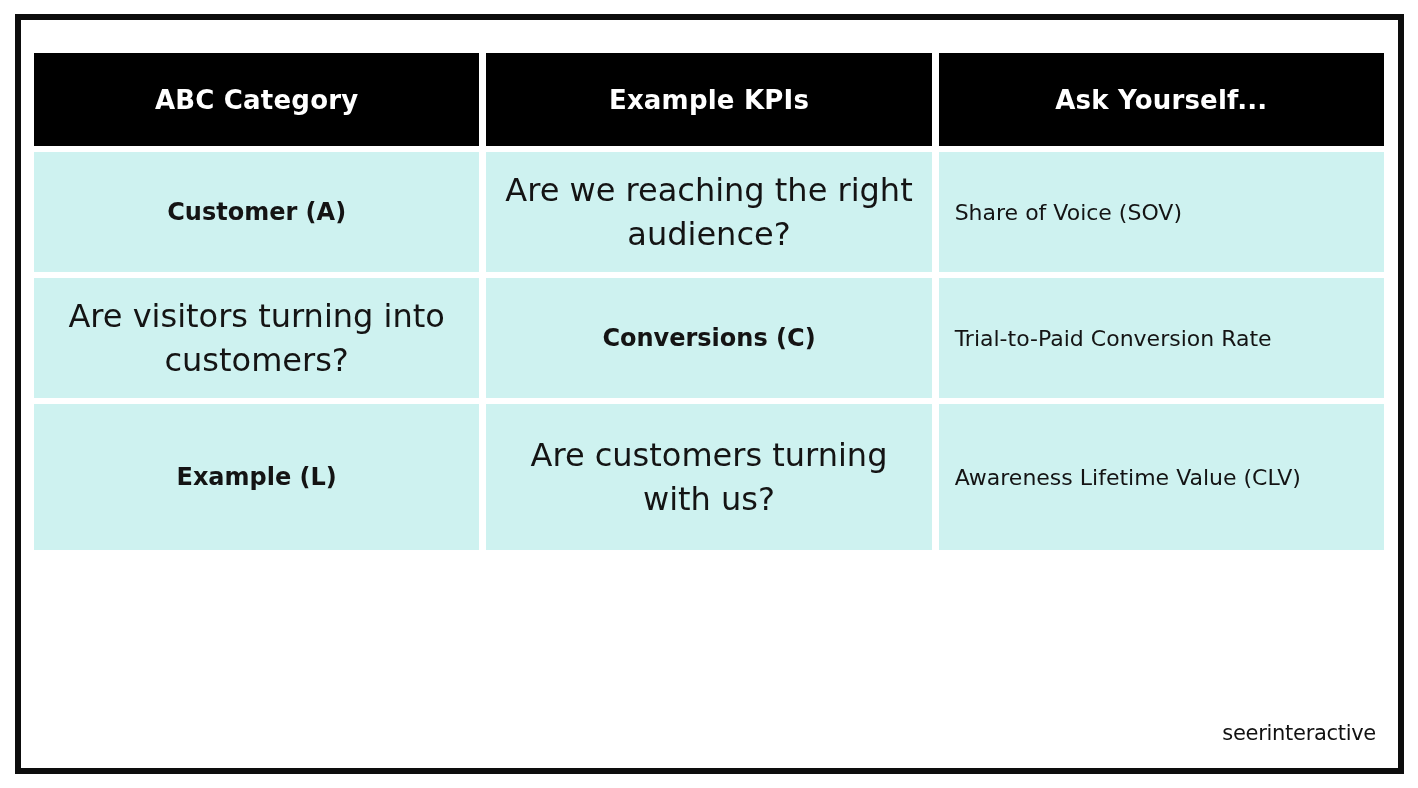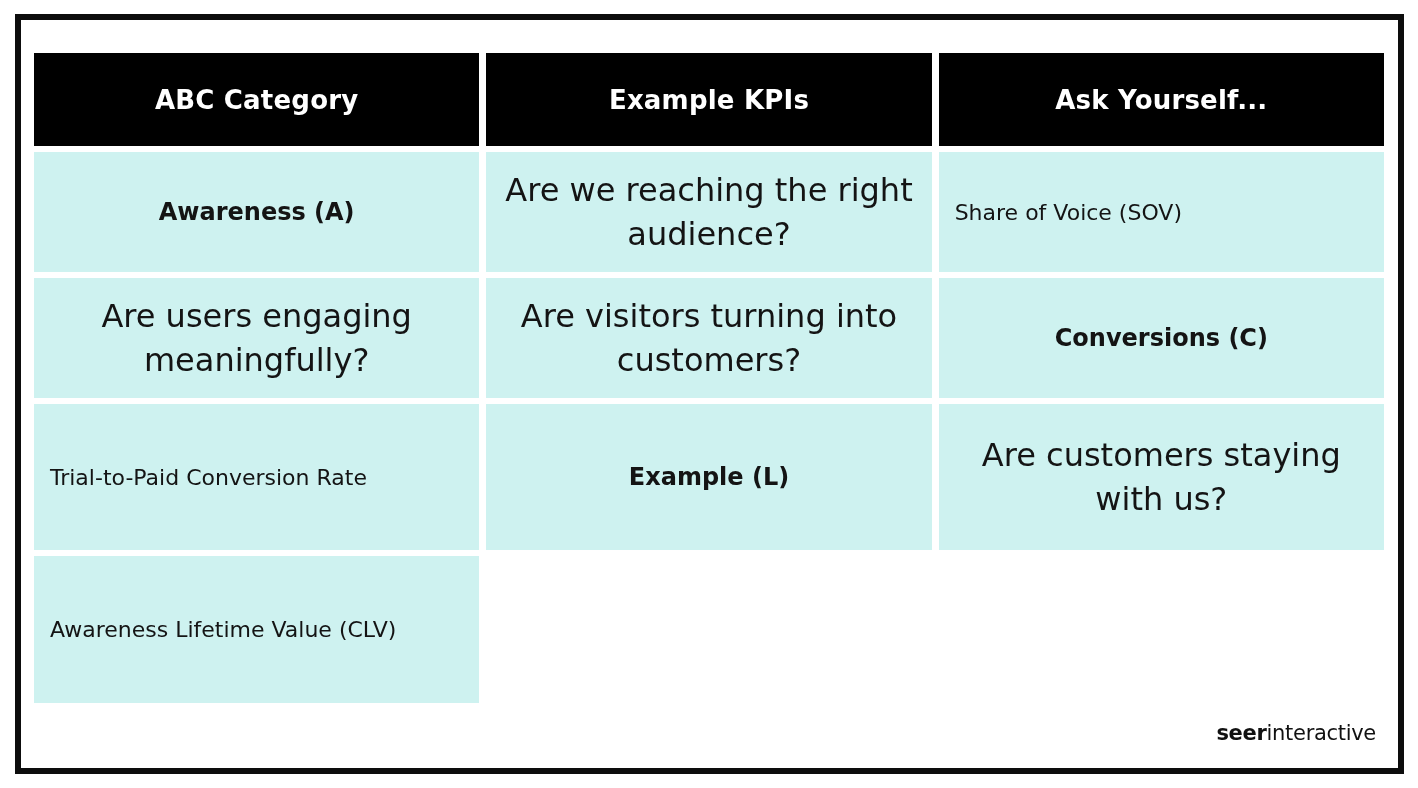--- a/index.html
+++ b/index.html
@@ -80,50 +80,48 @@
     align-items: center;
     justify-content: flex-end;
     padding-right: 8px;
     padding-bottom: 6px;
   }
   .brand {
     font-size: 21px;
     color: #111111;
     letter-spacing: -0.3px;
   }
-  .brand .bold { font-weight: bold; }
+  .brand .bold { font-weight: normal; }
 </style>
 </head>
 <body>
 
 <div class="canvas">
   <div class="frame">
     <div class="frame-inner">
 
       <div class="kpi-table">
 
         <div class="hcell">ABC Category</div>
         <div class="hcell">Example KPIs</div>
         <div class="hcell">Ask Yourself...</div>
 
-        <div class="cell cat">Awareness (A)</div>
+        <div class="cell cat">Customer (A)</div>
         <div class="cell question">Are we reaching the right
 audience?</div>
         <div class="cell kpi">Share of Voice (SOV)</div>
 
-        <div class="cell question">Are users engaging
-meaningfully?</div>
 
         <div class="cell question">Are visitors turning into
 customers?</div>
         <div class="cell cat">Conversions (C)</div>
         <div class="cell kpi">Trial-to-Paid Conversion Rate</div>
 
         <div class="cell cat">Example (L)</div>
-        <div class="cell question">Are customers staying
+        <div class="cell question">Are customers turning
 with us?</div>
         <div class="cell kpi">Awareness Lifetime Value (CLV)</div>
       </div>
 
       <div class="footer">
         <span class="brand"><span class="bold">seer</span><span>interactive</span></span>
       </div>
 
     </div>
   </div>

